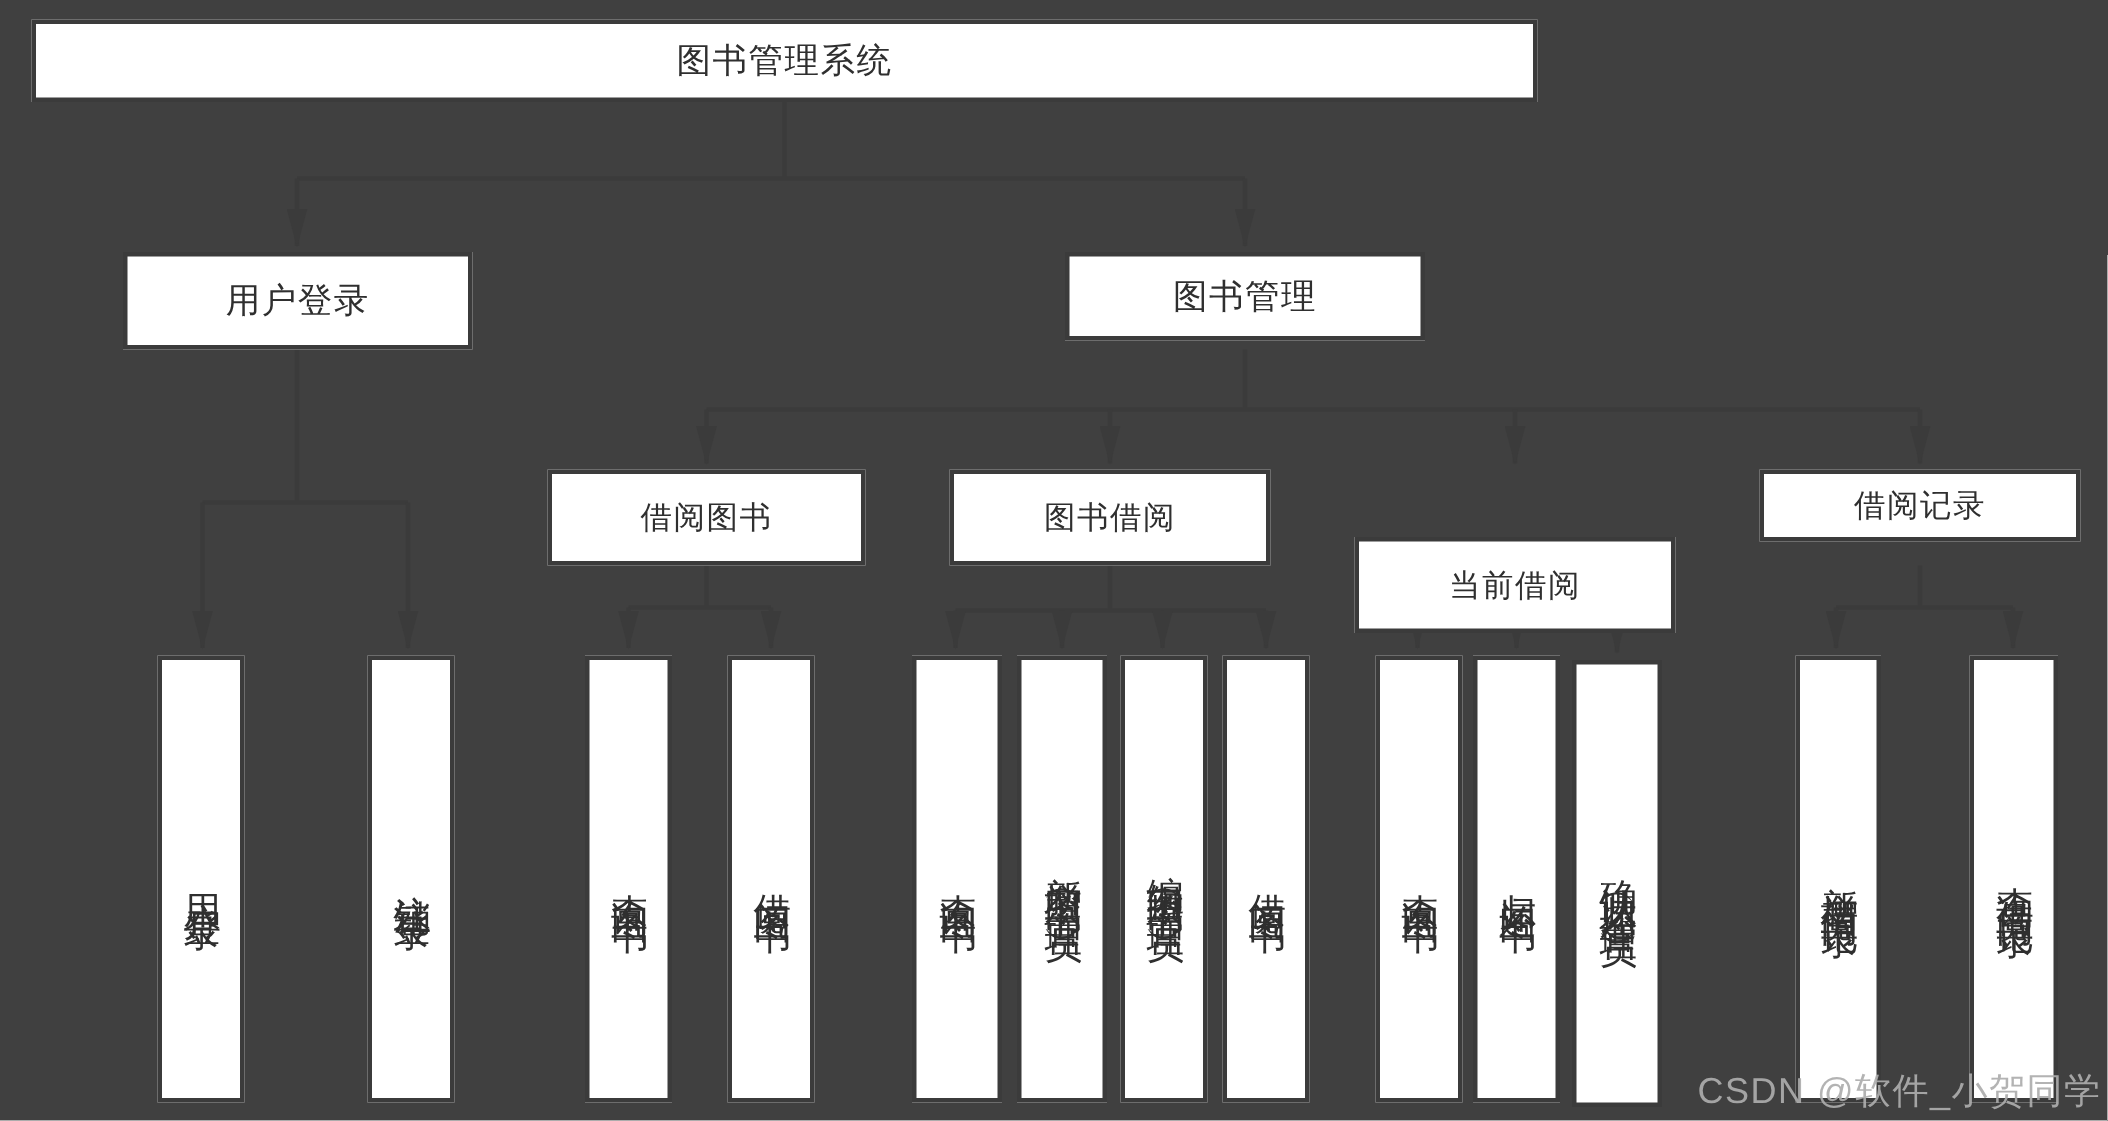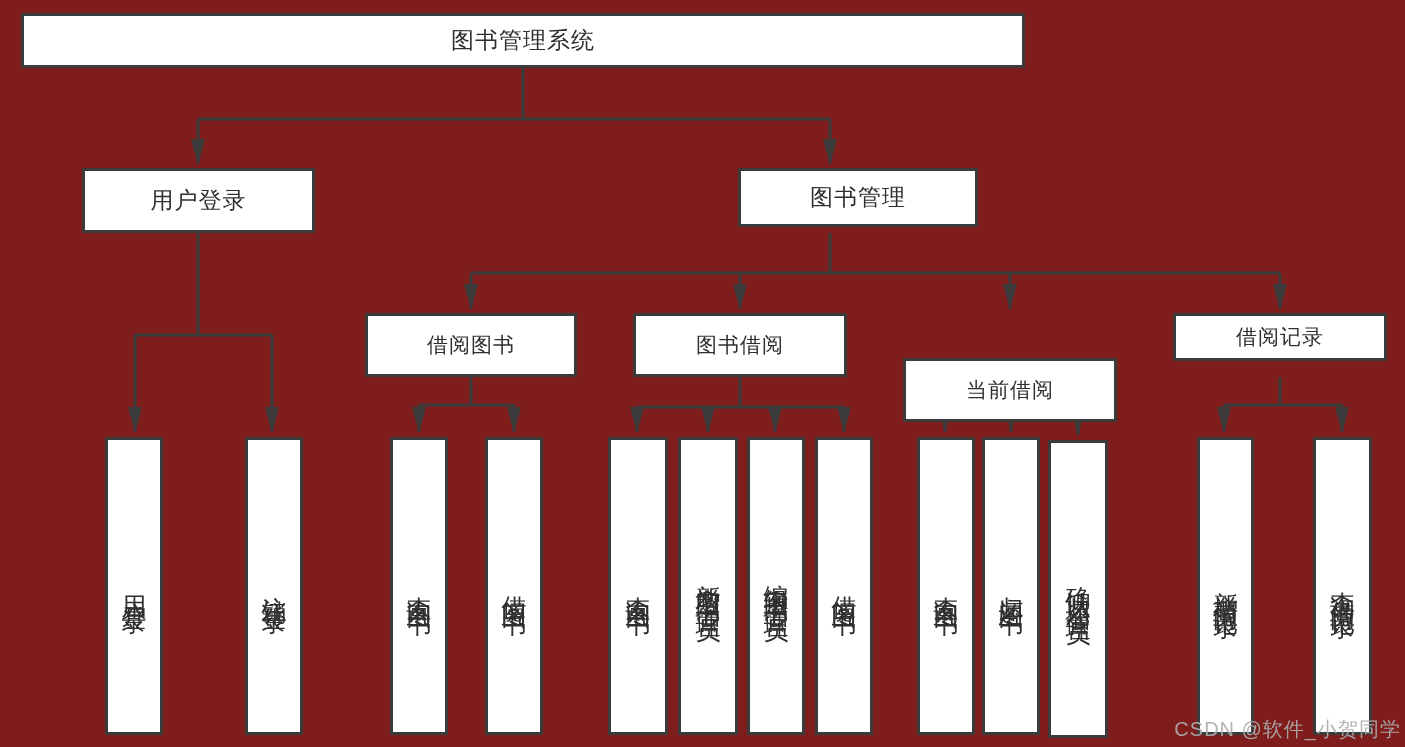--- a/index.html
+++ b/index.html
@@ -1,19 +1,19 @@
 <!DOCTYPE html>
 <html><head>
 <meta charset="utf-8">
 <style>
   html,body{margin:0;padding:0;background:#ffffff;}
   .canvas{
     position:relative;
     width:1405px;height:747px;
-    background:#7f1d1d;
+    background:#404040;
     font-family:"Liberation Sans", sans-serif;
     overflow:hidden;
   }
   svg.edges{position:absolute;left:0;top:0;z-index:0;}
   .node{
     position:absolute;
     box-sizing:border-box;
     border:3px solid #3b3b3b;
     background:#ffffff;
     color:#2f2f2f;
@@ -26,21 +26,21 @@
   .node.v{
     writing-mode:vertical-rl;
     font-size:25px;
     line-height:1.15;
     letter-spacing:5px;
   }
   
   #nR {left:21px; top:13px; width:1004px; height:55px;}
   
   #n20{left:82px;  top:168px; width:233px; height:65px;}
-  #n21{left:738px; top:168px; width:240px; height:59px;}
+  #n21{left:710px; top:168px; width:240px; height:59px;}
   
   #n30{left:365px; top:313px; width:212px; height:64px;}
   #n31{left:633px; top:313px; width:214px; height:64px;font-family:Liberation Serif, serif;}
   #n32{left:903px; top:313px; width:214px; height:64px;margin-top:45px;}
   #n33{left:1173px;top:313px; width:214px; height:48px;}
   
   .leaf{top:437px;height:298px;}
   #f0 {left:105px;  width:58px;}
   #f1 {left:245px;  width:58px;}
   #f2 {left:390px;  width:58px;}
@@ -51,21 +51,21 @@
   #f7 {left:815px;  width:58px;}
   #f8 {left:917px;  width:58px;}
   #f9 {left:982px;  width:58px;}
   #f10{left:1048px; width:60px; top:440px;}
   #f11{left:1197px; width:57px;}
   #f12{left:1313px; width:59px;}
   .watermark{
     position:absolute;
     right:4px;bottom:4px;
     z-index:3;
-    font-size:20px;
+    font-size:24px;
     letter-spacing:1px;
     color:rgba(173,173,173,0.92);
   }
 </style>
 </head>
 <body>
 
 <div class="canvas">
 
   <svg class="edges" width="1405" height="747" viewBox="0 0 1405 747">

